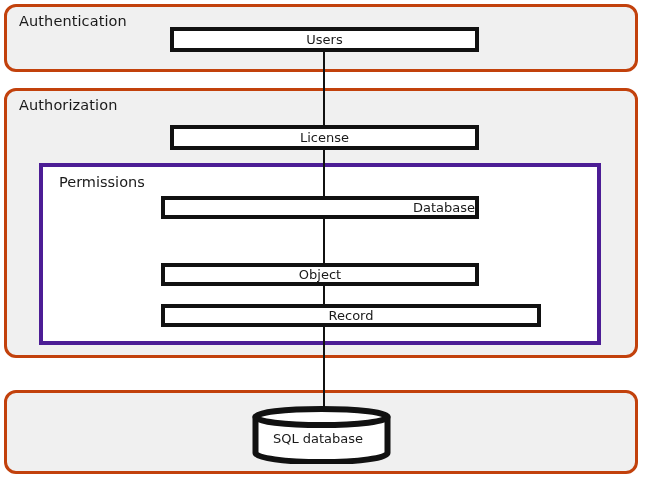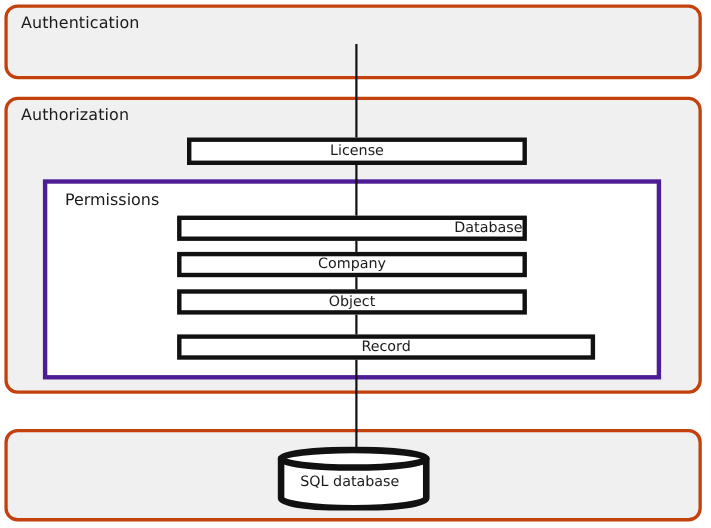--- a/index.html
+++ b/index.html
@@ -135,30 +135,30 @@
   </div>
 
   <div class="group" id="group-storage"></div>
 
   <div id="permissions-container">
     <div id="permissions-label">Permissions</div>
   </div>
 
   <div class="connector" id="connector-main"></div>
 
+  <div class="entity-box" id="box-users">
+    <span>Users</span>
+  </div>
 
   <div class="entity-box" id="box-license">
     <span>License</span>
   </div>
 
   <div class="entity-box" id="box-database">
     <span>Database</span>
-  </div>
-  <div class="entity-box" id="box-company">
-    <span>Company</span>
   </div>
   <div class="entity-box" id="box-object">
     <span>Object</span>
   </div>
   <div class="entity-box" id="box-record">
     <span>Record</span>
   </div>
 
   <div id="cylinder">
     <svg width="139" height="58" viewBox="0 0 139 58">

